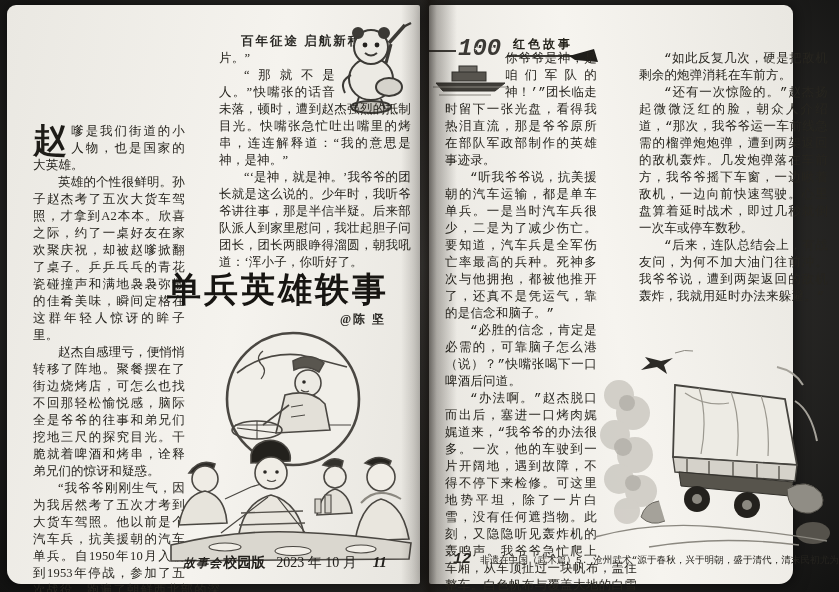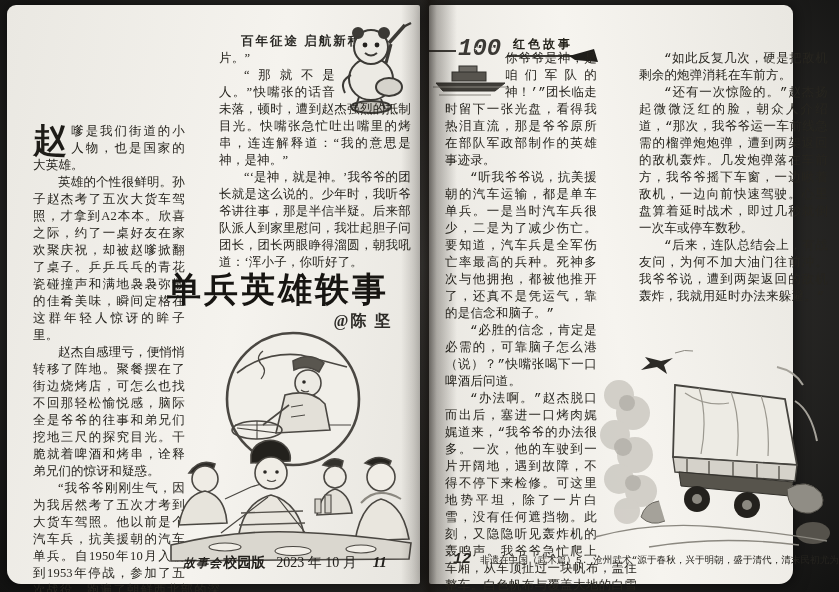--- a/index.html
+++ b/index.html
@@ -20,21 +20,21 @@
   .cont-first p:first-child{text-indent:0;}
   .notch{visibility:hidden;}
   .notch-r{float:right;}
   .notch-l{float:left;}
   p.dropcap-para{text-indent:0;}
   .dropcap{float:left;font-size:34px;line-height:31px;font-weight:bold;margin:2px 4px 0 0;color:#1e1c18;}
   .slogan{position:absolute;left:234px;top:28px;font-size:12.5px;font-weight:bold;letter-spacing:2px;color:#2b2a26;}
   .mascot{position:absolute;left:322px;top:12px;}
   .story-title{position:absolute;left:146px;top:262px;width:250px;text-align:center;
         font-size:34px;font-weight:bold;letter-spacing:3px;color:#171512;white-space:nowrap;}
-  .author{position:absolute;left:314px;top:306px;width:84px;text-align:center;font-size:16px;font-weight:bold;color:#2c2a26;letter-spacing:2px;}
+  .author{position:absolute;left:314px;top:306px;width:84px;text-align:center;font-size:12px;font-weight:bold;color:#2c2a26;letter-spacing:2px;}
   .illus{position:absolute;}
   .footer-left{position:absolute;left:150px;top:548px;width:256px;text-align:center;white-space:nowrap;color:#23211d;}
   .mag-logo{font-size:12px;font-weight:bold;font-style:italic;letter-spacing:1px;}
   .mag-edition{font-size:14px;font-weight:bold;margin-left:1px;}
   .mag-date{font-size:14px;margin-left:7px;}
   .mag-pageno{font-size:15px;font-weight:bold;font-style:italic;margin-left:12px;}
   .hdr-rule{position:absolute;left:0;top:45px;width:27px;height:2px;background:#403e3a;}
   .logo-100{position:absolute;left:28px;top:29px;}
   .boat{position:absolute;left:4px;top:54px;}
   .red-label{position:absolute;left:84px;top:31px;font-size:12px;font-weight:bold;letter-spacing:3px;color:#232119;}

